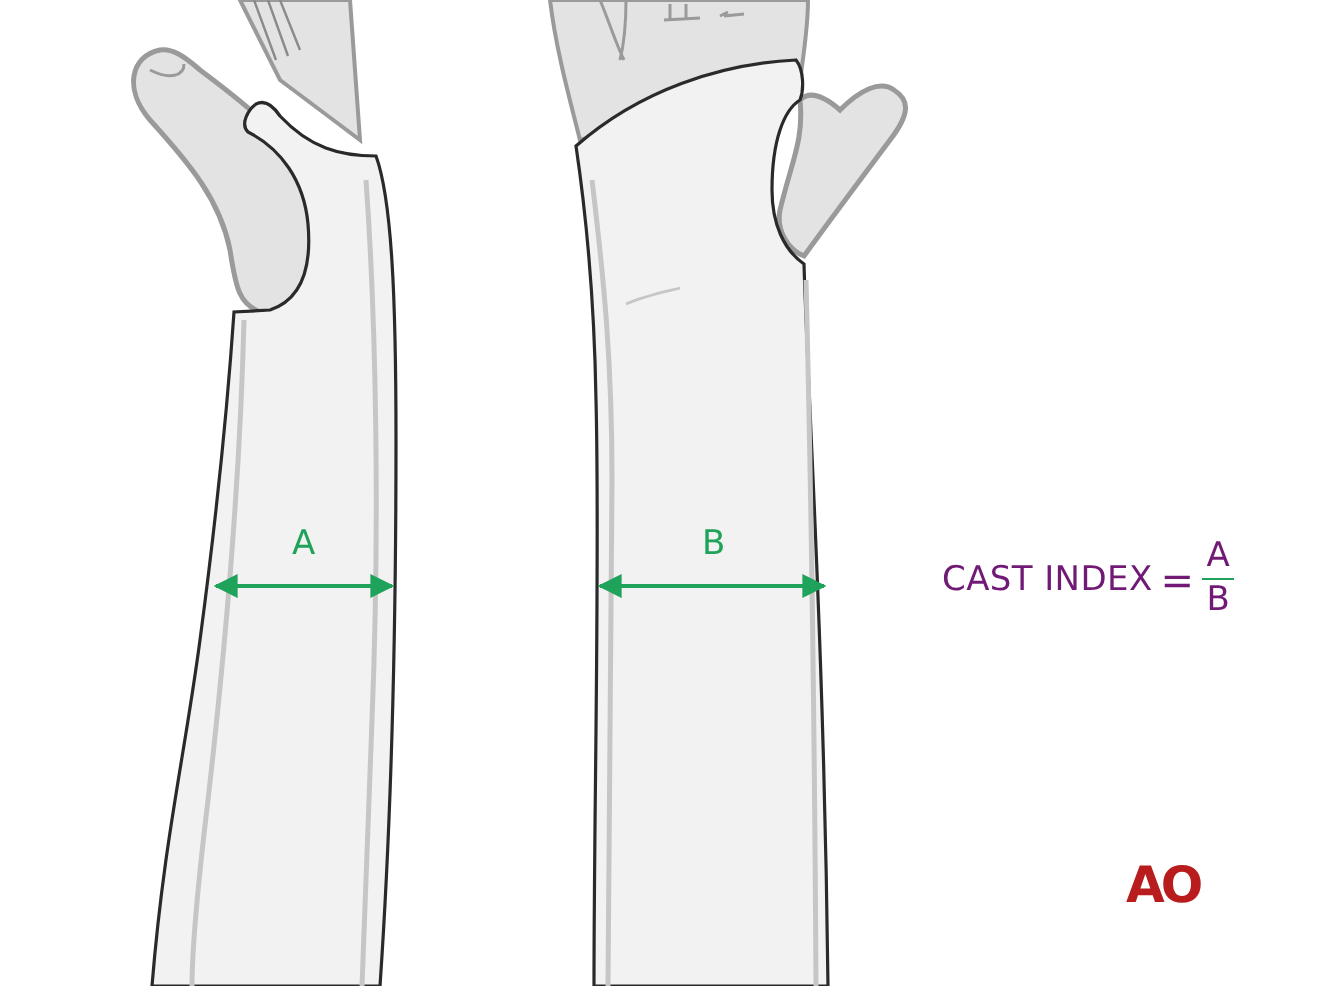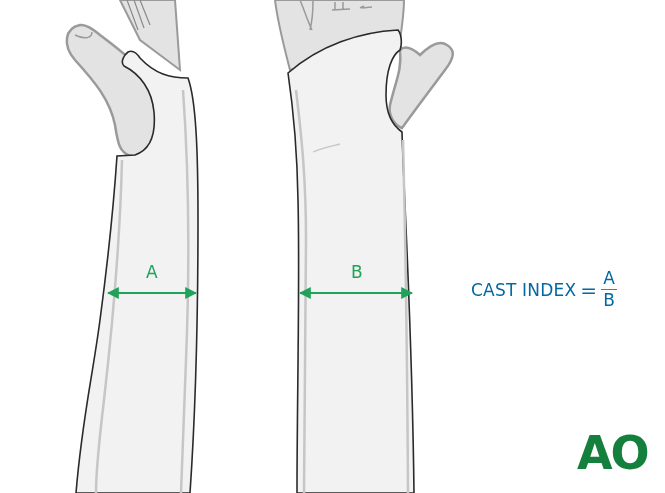--- a/index.html
+++ b/index.html
@@ -1,24 +1,24 @@
 <!DOCTYPE html>
 <html><head>
 <meta charset="utf-8">
 <style>
   html, body { margin: 0; padding: 0; background: #ffffff; }
   body { width: 665px; height: 493px; position: relative; overflow: hidden; font-family: "DejaVu Sans", sans-serif; }
   svg.canvas { position: absolute; left: 0; top: 0; }
   .label { position: absolute; color: #1fa35a; font-family: "DejaVu Sans", sans-serif; font-size: 17px; line-height: 1; }
-  .formula { position: absolute; left: 471px; top: 270px; display: flex; align-items: center; color: #0369a1; font-family: "DejaVu Sans", sans-serif; font-size: 17px; letter-spacing: 0.2px; }
+  .formula { position: absolute; left: 471px; top: 270px; display: flex; align-items: center; color: #701a75; font-family: "DejaVu Sans", sans-serif; font-size: 17px; letter-spacing: 0.2px; }
   .formula .eq { margin: 0 4px; font-size: 20px; }
   .frac { display: inline-flex; flex-direction: column; align-items: center; line-height: 1; }
   .frac .num { padding: 0 2px 2px 2px; border-bottom: 1.6px solid #1fa35a; }
   .frac .den { padding-top: 2px; }
-  .logo { position: absolute; left: 563px; top: 430px; color: #15803d; font-family: "DejaVu Sans", sans-serif; font-size: 46px; font-weight: bold; letter-spacing: -2px; line-height: 1; margin-left: 14px; }
+  .logo { position: absolute; left: 563px; top: 430px; color: #b91c1c; font-family: "DejaVu Sans", sans-serif; font-size: 25px; font-weight: bold; letter-spacing: -2px; line-height: 1; }
 </style>
 </head>
 <body>
 
 <svg class="canvas" width="665" height="493" viewBox="0 0 665 493">
   <defs>
     <marker id="arrowEnd" viewBox="0 0 10 10" refX="9" refY="5" markerWidth="6" markerHeight="6" orient="auto">
       <path d="M0,0 L10,5 L0,10 z" fill="#1fa35a"></path>
     </marker>
     <marker id="arrowStart" viewBox="0 0 10 10" refX="1" refY="5" markerWidth="6" markerHeight="6" orient="auto">

